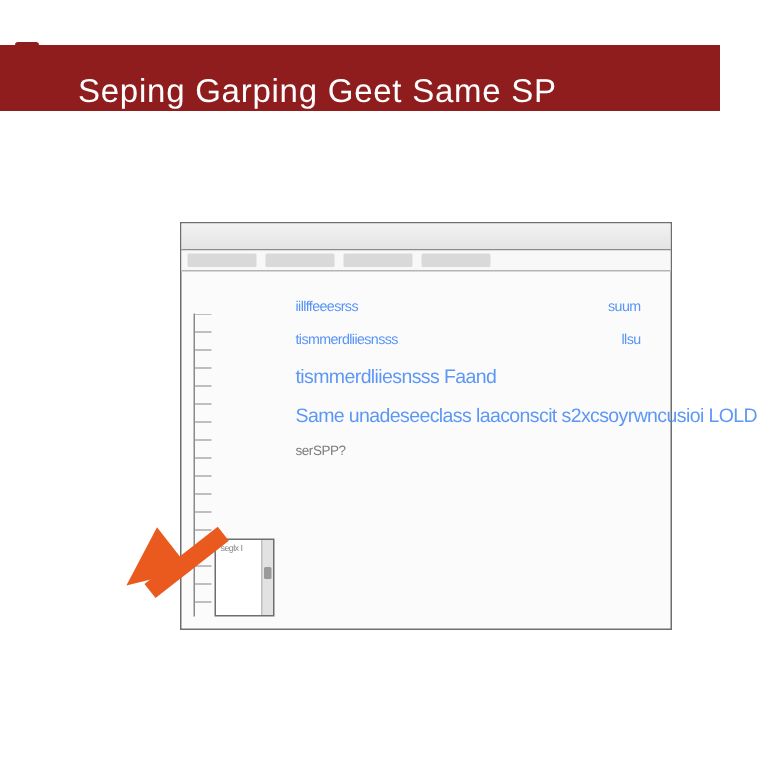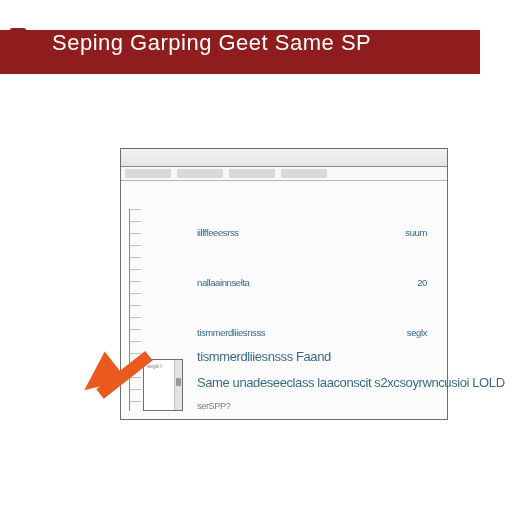--- a/index.html
+++ b/index.html
@@ -3,21 +3,21 @@
 <meta charset="utf-8">
 <style>
   * { box-sizing: border-box; margin: 0; padding: 0; }
   html, body { width: 512px; height: 512px; background: #fff; font-family: Arial, Helvetica, sans-serif; overflow: hidden; }
 
   .header-bar {
     position: absolute;
     left: 0; top: 30px;
     width: 480px; height: 44px;
     background: #8f1d1d;
-    display: flex; align-items: flex-start;
+    display: flex; align-items: flex-end;
     padding-left: 52px;
     color: #fff;
     font-size: 22px;
     letter-spacing: 0.5px;
   }
 
   .doc-icon {
     position: absolute;
     left: 10px; top: 28px;
     width: 16px; height: 20px;
@@ -60,24 +60,24 @@
   }
   .panel .content {
     position: relative;
     padding: 18px 20px 12px 76px;
     height: calc(100% - 32px);
   }
 
   .row {
     display: flex; align-items: baseline; gap: 0;
     margin-bottom: 11px;
-    color: #0c4a6e;
+    color: #3b82f6;
   }
   .rk  { font-size: 9.5px; letter-spacing: -0.4px; white-space: nowrap; filter: blur(0.35px); opacity: 0.85; }
-  .rv  { font-size: 9.5px; letter-spacing: -0.4px; margin-left: auto; filter: blur(0.35px); opacity: 0.85; margin-top: 28px; }
+  .rv  { font-size: 9.5px; letter-spacing: -0.4px; margin-left: auto; filter: blur(0.35px); opacity: 0.85; }
   .row.wide .rk { font-size: 13px; letter-spacing: -0.4px; filter: blur(0.35px); opacity: 0.82; flex: 1; }
 
   .gutter {
     position: absolute;
     left: 8px; top: 28px; bottom: 8px; width: 56px;
   }
   .gutter .ruler {
     position: absolute; left: 0; top: 0; bottom: 0; width: 12px;
     background: repeating-linear-gradient(#bfbfbf 0 1px, transparent 1px 12px);
     border-left: 1px solid #8a8a8a;
@@ -159,26 +159,22 @@
 I</div>
         <div class="sb-thumb"></div>
       </div>
     </div>
 
     <div class="row">
       <span class="rk">iillffeeesrss</span>
       <span class="rv">suum</span>
     </div>
     <div class="row">
-      <span class="rk">nallaainnselta</span>
-      <span class="rv">20</span>
-    </div>
-    <div class="row">
       <span class="rk">tismmerdliiesnsss</span>
-      <span class="rv">seglx</span>
+      <span class="rv">llsu</span>
     </div>
     <div class="row wide">
       <span class="rk">tismmerdliiesnsss  Faand</span>
     </div>
     <div class="row wide">
       <span class="rk">Same unadeseeclass laaconscit     s2xcsoyrwncusioi LOLD</span>
     </div>
 
     <div class="foot-label">serSPP?</div>
   </div>

